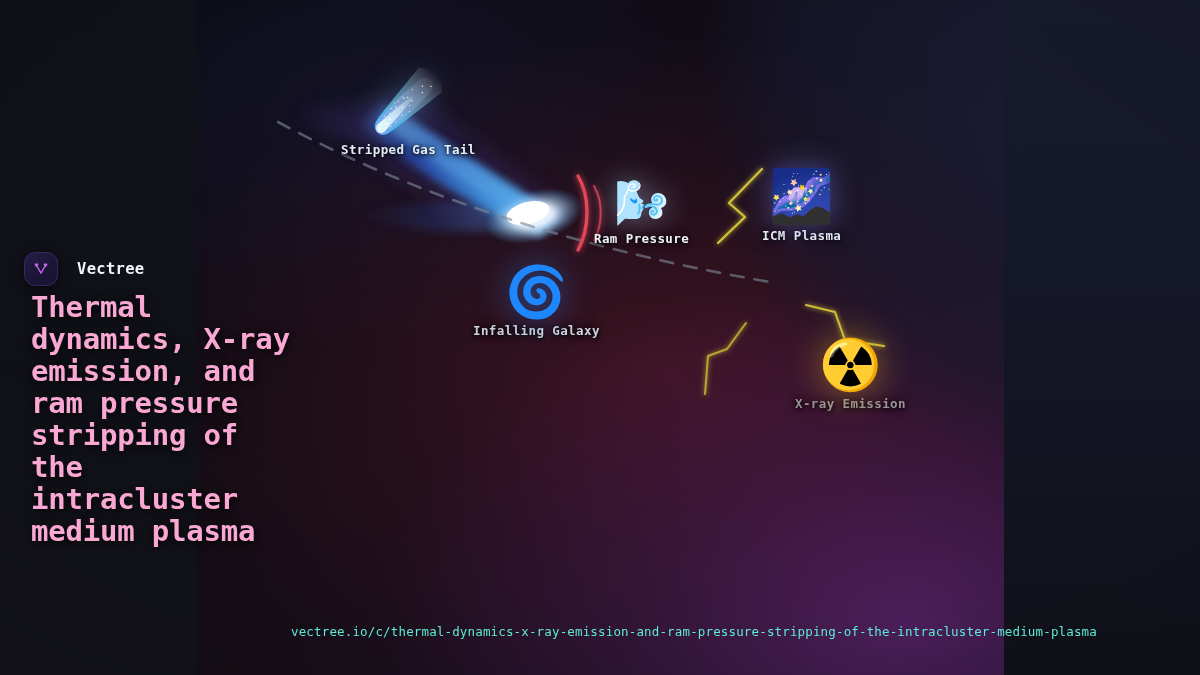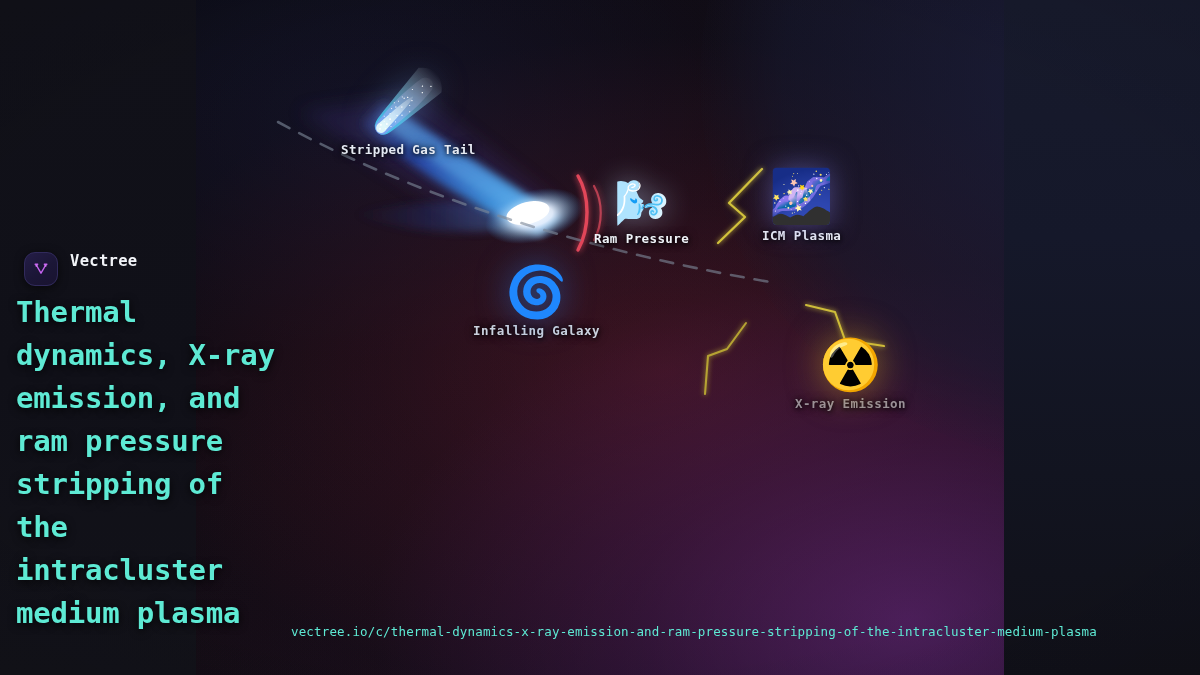--- a/index.html
+++ b/index.html
@@ -88,40 +88,40 @@
   #node-icm .glyph{ font-size:52px; filter:drop-shadow(0 0 14px rgba(120,120,220,0.5)); }
   #node-icm .nlabel{ color:#e9ecf4; }
 
   #node-xray{ left:795px; top:340px; }
   #node-xray .glyph{ font-size:50px; filter:drop-shadow(0 0 18px rgba(214,175,40,0.55)); }
   #node-xray .nlabel{ color:#9a9099; }
 
   
   #brand{
     position:absolute; left:24px; top:252px;
-    display:flex; align-items:flex-start; gap:12px;
+    display:flex; align-items:center; gap:19px;
   }
   #brand-mark{
     width:34px; height:34px; border-radius:11px;
     background:linear-gradient(145deg,#241d47 0%,#1b1636 55%,#191330 100%);
     border:1px solid #312a5c;
     display:flex; align-items:center; justify-content:center;
     box-shadow:0 2px 10px rgba(0,0,0,0.6);
   }
   #brand-name{
     color:#f2f4f8; font-size:15.5px; font-weight:700; letter-spacing:0.3px;
     font-family:"DejaVu Sans Mono","Liberation Mono",monospace;
   }
   #headline{
-    position:absolute; left:16px; top:291px; width:272px;
-    color:#5eead4;
+    position:absolute; left:31px; top:291px; width:272px;
+    color:#f9a8d4;
     font-family:"DejaVu Sans Mono","Liberation Mono",monospace;
     font-size:29px;
     font-weight:700;
-    line-height:43px;
+    line-height:32px;
     letter-spacing:-0.2px;
     word-break:break-word;
     text-shadow:0 2px 8px rgba(0,0,0,0.9);
   }
   #footer-url{
     position:absolute; left:291px; top:624px;
     color:#5eead4;
     font-family:"DejaVu Sans Mono","Liberation Mono",monospace;
     font-size:12.5px;
     letter-spacing:0.15px;

